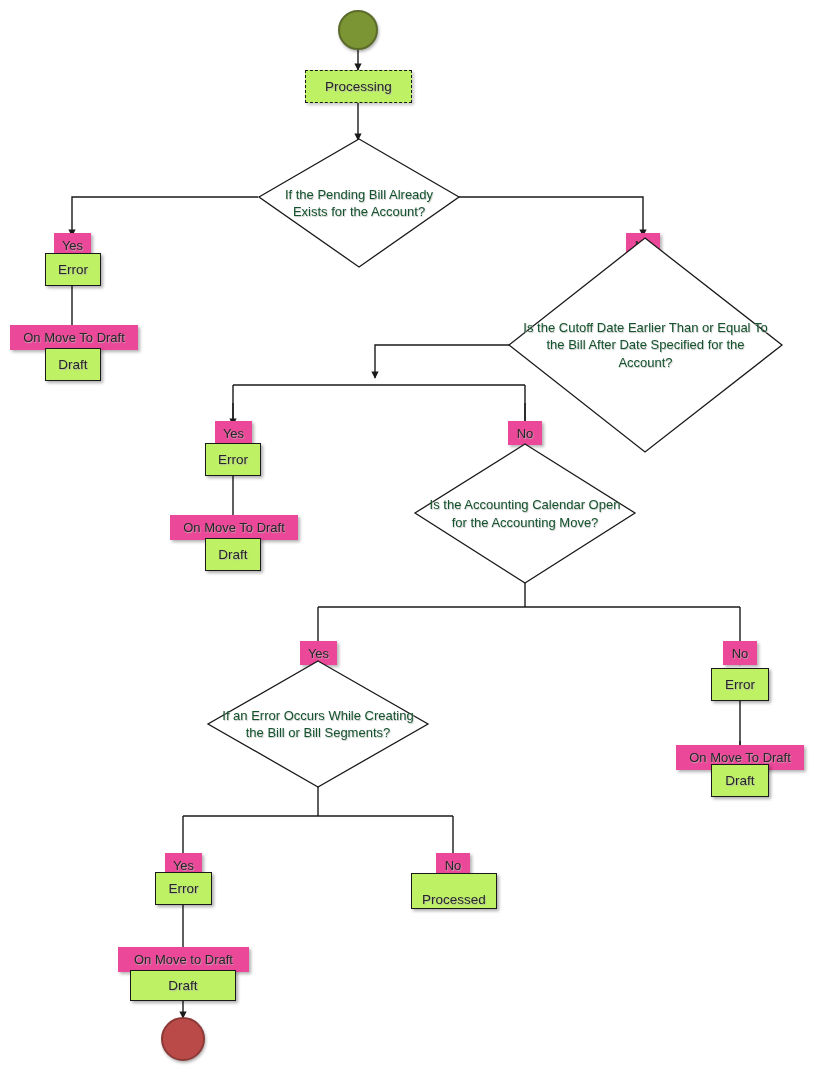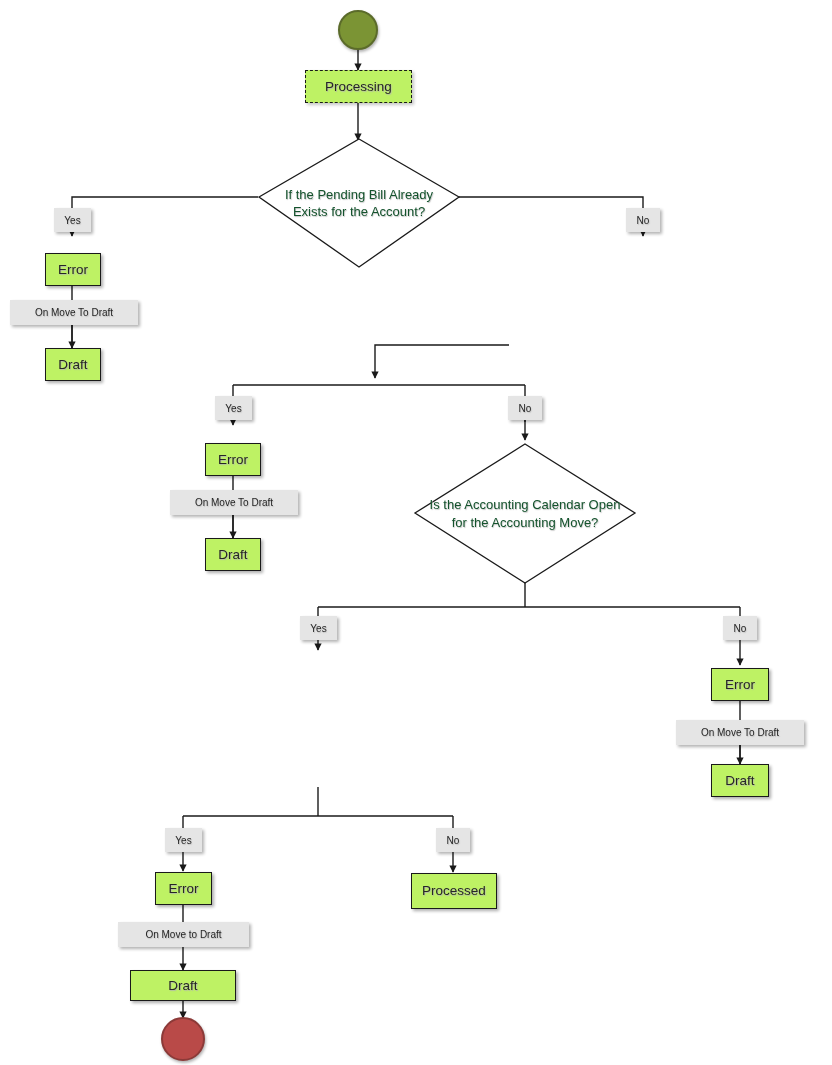--- a/index.html
+++ b/index.html
@@ -62,31 +62,32 @@
   .box.thin {
     border-width: 1.1px;
   }
   .box.dashed {
     border: 1.4px dashed #1a1a1a;
     box-shadow: 2px 2px 3px rgba(0,0,0,0.22);
   }
 
   
   .edge-label {
-    background: #e5e5e5;
+    background: #ec4899;
     border: none;
     display: flex;
     align-items: center;
     justify-content: center;
-    font-size: 10px;
+    font-size: 13px;
     color: #262626;
     box-shadow: 2px 2px 3px rgba(0,0,0,0.30);
     text-shadow: 0.7px 0.7px 1px rgba(185,185,185,0.8);
     white-space: nowrap;
     padding: 0 5px;
+    margin-top: 25px;
   }
 
   
   .decision {
     display: block;
   }
   .decision svg {
     position: absolute;
     left: 0;
     top: 0;
@@ -189,20 +190,26 @@
   </div>
 
   <div class="node edge-label" style="left:10px; top:300px; width:128px; height:25px;">
     <span>On Move To Draft</span>
   </div>
 
   <div class="node box" style="left:45px; top:348px; width:56px; height:33px;">
     <span>Draft</span>
   </div>
 
+  <div class="node decision" style="left:508px; top:237px; width:275px; height:216px;">
+    <svg width="275" height="216" viewBox="0 0 275 216">
+      <polygon points="137,1 274,108 137,215 1,108" fill="#ffffff" stroke="#1a1a1a" stroke-width="1.3"></polygon>
+    </svg>
+    <div class="dtext">Is the Cutoff Date Earlier Than or Equal To the Bill After Date Specified for the Account?</div>
+  </div>
 
   <div class="node edge-label" style="left:215px; top:396px; width:37px; height:24px;">
     <span>Yes</span>
   </div>
 
   <div class="node edge-label" style="left:508px; top:396px; width:34px; height:24px;">
     <span>No</span>
   </div>
 
   <div class="node box" style="left:205px; top:443px; width:56px; height:33px;">
@@ -237,34 +244,40 @@
   </div>
 
   <div class="node edge-label" style="left:676px; top:720px; width:128px; height:25px;">
     <span>On Move To Draft</span>
   </div>
 
   <div class="node box" style="left:711px; top:764px; width:58px; height:33px;">
     <span>Draft</span>
   </div>
 
+  <div class="node decision" style="left:207px; top:660px; width:222px; height:128px;">
+    <svg width="222" height="128" viewBox="0 0 222 128">
+      <polygon points="111,1 221,64 111,127 1,64" fill="#ffffff" stroke="#1a1a1a" stroke-width="1.3"></polygon>
+    </svg>
+    <div class="dtext">If an Error Occurs While Creating  the Bill or Bill Segments?</div>
+  </div>
 
   <div class="node edge-label" style="left:165px; top:828px; width:37px; height:24px;">
     <span>Yes</span>
   </div>
 
   <div class="node edge-label" style="left:436px; top:828px; width:34px; height:24px;">
     <span>No</span>
   </div>
 
   <div class="node box" style="left:155px; top:872px; width:57px; height:33px;">
     <span>Error</span>
   </div>
 
-  <div class="node box" style="left:411px; top:873px; width:86px; height:36px;">
+  <div class="node box" style="left:411px; top:873px; width:86px; height:36px;align-items:flex-end;">
     <span>Processed</span>
   </div>
 
   <div class="node edge-label" style="left:118px; top:922px; width:131px; height:25px;">
     <span>On Move to Draft</span>
   </div>
 
   <div class="node box thin" style="left:130px; top:970px; width:106px; height:31px;">
     <span>Draft</span>
   </div>

